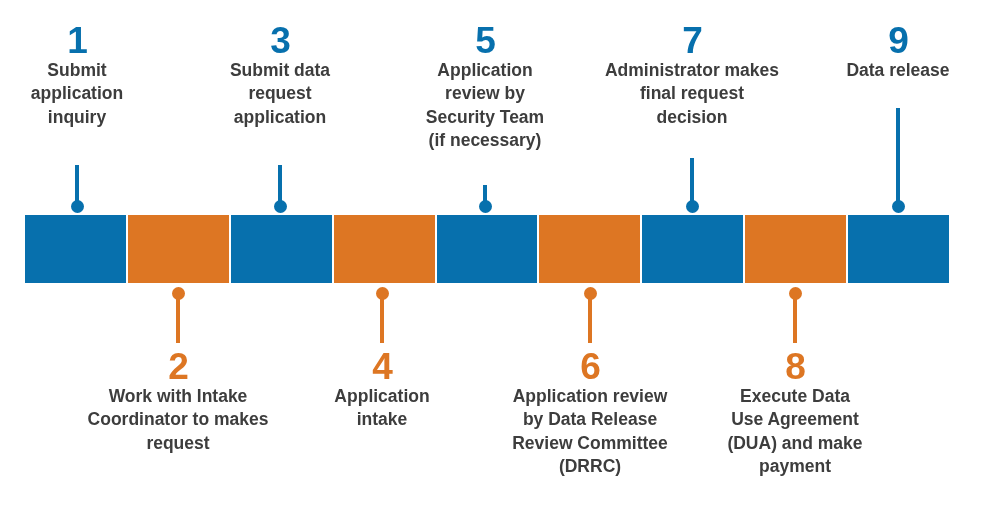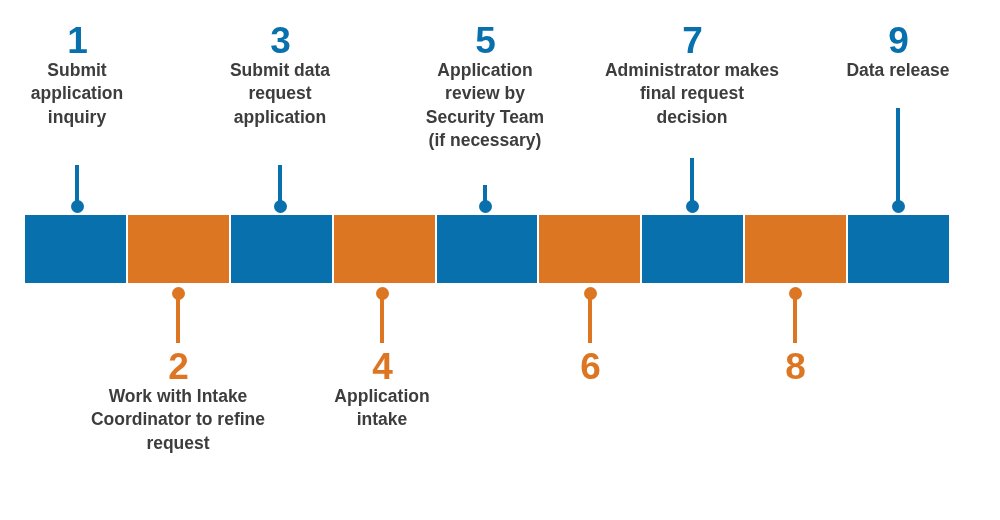--- a/index.html
+++ b/index.html
@@ -141,37 +141,45 @@
     <div class="label">Data release</div>
   </div>
   <div class="stem blue" style="left:898px; top:108px; height:102px;"></div>
   <div class="dot blue" style="left:898px; top:200px;"></div>
 
   <div class="dot orange" style="left:178px; top:287px;"></div>
   <div class="stem orange" style="left:178px; top:291px; height:52px;"></div>
   <div class="step bottom" style="left:178px; top:348px;">
     <div class="num orange">2</div>
     <div class="label">Work with Intake
-Coordinator to refine
+Coordinator to makes
 request</div>
   </div>
 
   <div class="dot orange" style="left:382px; top:287px;"></div>
   <div class="stem orange" style="left:382px; top:291px; height:52px;"></div>
   <div class="step bottom" style="left:382px; top:348px;">
     <div class="num orange">4</div>
     <div class="label">Application
 intake</div>
   </div>
 
   <div class="dot orange" style="left:590px; top:287px;"></div>
   <div class="stem orange" style="left:590px; top:291px; height:52px;"></div>
   <div class="step bottom" style="left:590px; top:348px;">
     <div class="num orange">6</div>
+    <div class="label">Application review
+by Data Release
+Review Committee
+(DRRC)</div>
   </div>
 
   <div class="dot orange" style="left:795px; top:287px;"></div>
   <div class="stem orange" style="left:795px; top:291px; height:52px;"></div>
   <div class="step bottom" style="left:795px; top:348px;">
     <div class="num orange">8</div>
+    <div class="label">Execute Data
+Use Agreement
+(DUA) and make
+payment</div>
   </div>
 
 </div>
 
 </body></html>

